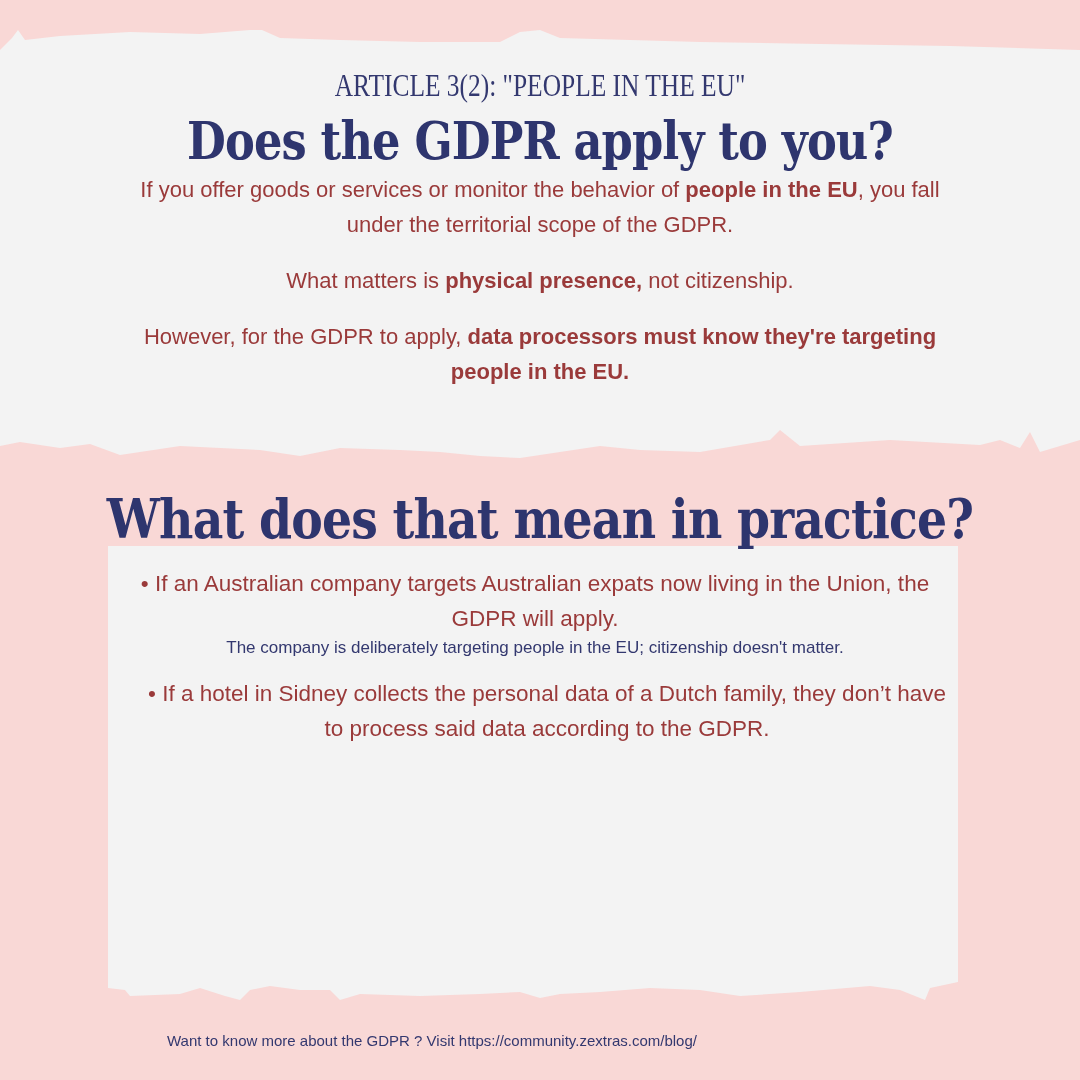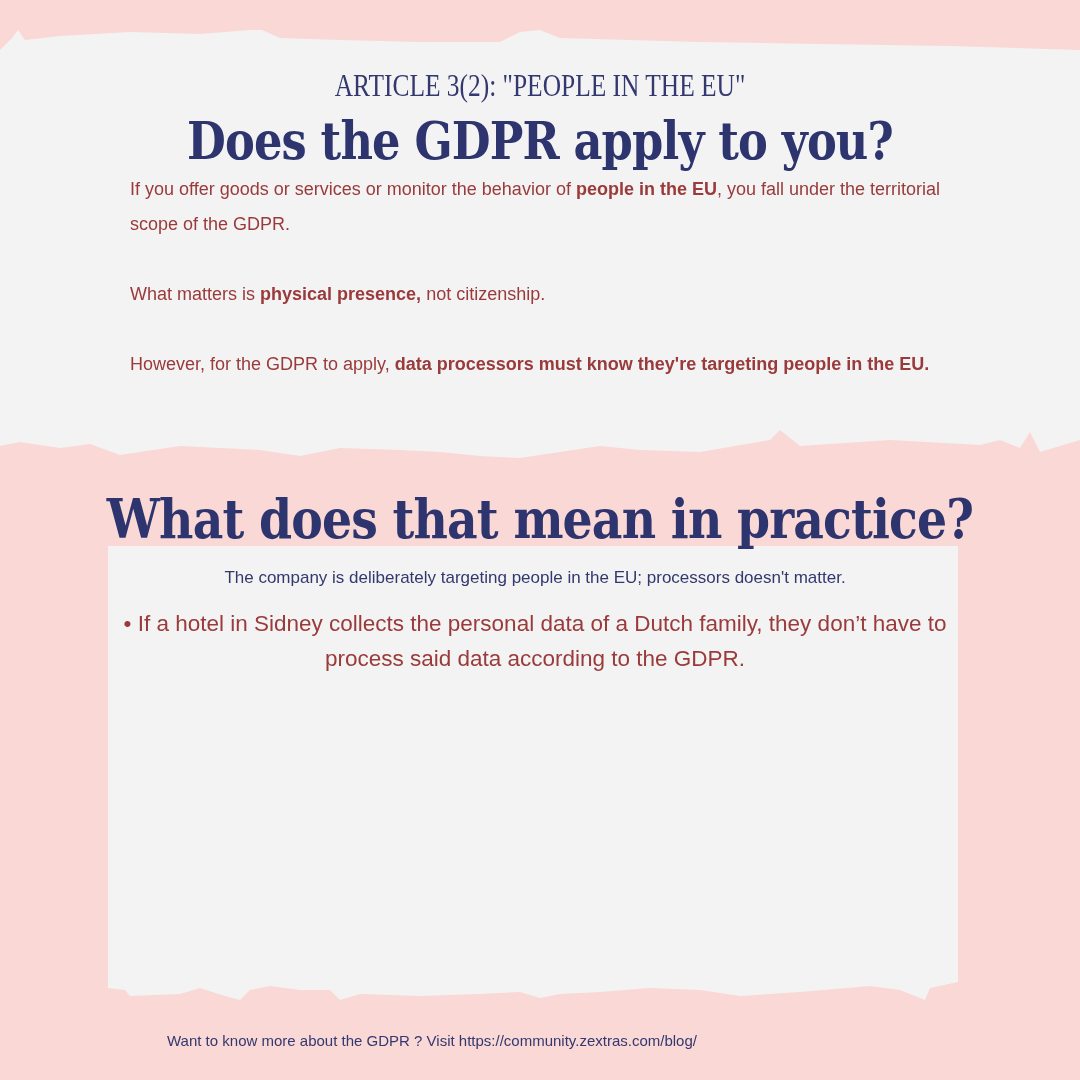--- a/index.html
+++ b/index.html
@@ -19,38 +19,38 @@
     position:absolute; left:0; width:1080px; top:68px; text-align:center;
     font-family:"Liberation Serif", serif; color:#33386f;
     font-size:31px; letter-spacing:0px; transform:scaleX(0.82); transform-origin:center;
   }
   .title {
     position:absolute; left:0; width:1080px; top:110px; text-align:center;
     font-family:"DejaVu Serif", serif; font-weight:bold; color:#2e356e;
     font-size:52px; letter-spacing:-1px; transform:scaleX(0.86); transform-origin:center;
   }
   .intro {
-    position:absolute; left:130px; width:820px; top:172px; 
-    color:#9a3a3a; font-size:18px; line-height:35px;
+    position:absolute; left:130px; width:820px; top:172px; text-align:center;
+    color:#9a3a3a; font-size:22px; line-height:35px;
   }
   .intro p { margin:0; }
-  .intro p + p { margin-top:35px; }
+  .intro p + p { margin-top:21px; }
   .intro b { font-weight:bold; }
   .title2 {
     position:absolute; left:0; width:1080px; top:486px; text-align:center;
     font-family:"DejaVu Serif", serif; font-weight:bold; color:#2e356e;
     font-size:55px; letter-spacing:-1px; transform:scaleX(0.86); transform-origin:center;
   }
   .examples {
     position:absolute; left:120px; width:830px; top:566px; text-align:center;
   }
   .ex { margin-bottom:12px; }
   .ex .main { color:#9a3a3a; font-size:22.5px; line-height:35px; }
   .ex .note { color:#33386f; font-size:17px; line-height:24px; }
-  .ex.e3 { margin-top:16px; }
+  .ex.e3 { margin-top:16px;margin-left:24px; }
   .footer {
     position:absolute; left:167px; top:1032px; font-size:15px; color:#33386f;
   }
   .footer b { font-weight:normal; }
 </style>
 </head>
 <body>
 
 <div class="panel-top">
   <svg class="shape" width="1080" height="480" viewBox="0 0 1080 480">
@@ -69,21 +69,22 @@
 <div class="panel-bottom">
   <svg class="shape" width="1080" height="500" viewBox="0 0 1080 500">
     <path fill="#f3f3f3" d="M108,26 L958,26 L958,462 L930,468 L925,480 L900,470 L870,466 L800,472 L740,476 L700,470 L650,468 L600,472 L560,474 L540,478 L520,472 L480,474 L420,476 L360,474 L340,480 L330,470 L300,470 L270,466 L250,470 L240,480 L225,476 L200,468 L180,474 L130,476 L125,470 L108,468 Z"></path>
   </svg>
 </div>
 
 <div class="title2">What does that mean in practice?</div>
 
 <div class="examples">
   <div class="ex e1">
-    <div class="note">The company is deliberately targeting people in the EU; processors doesn't matter.</div>
+    <div class="main">• If an Australian company targets Australian expats now living in the Union, the GDPR will apply.</div>
+    <div class="note">The company is deliberately targeting people in the EU; citizenship doesn't matter.</div>
   </div>
   <div class="ex e2">
   </div>
   <div class="ex e3">
     <div class="main">• If a hotel in Sidney collects the personal data of a Dutch family, they don’t have to process said data according to the GDPR.</div>
   </div>
 </div>
 
 <div class="footer">
   <b>Want to know more about the GDPR ?</b><span> Visit https://community.zextras.com/blog/</span>

